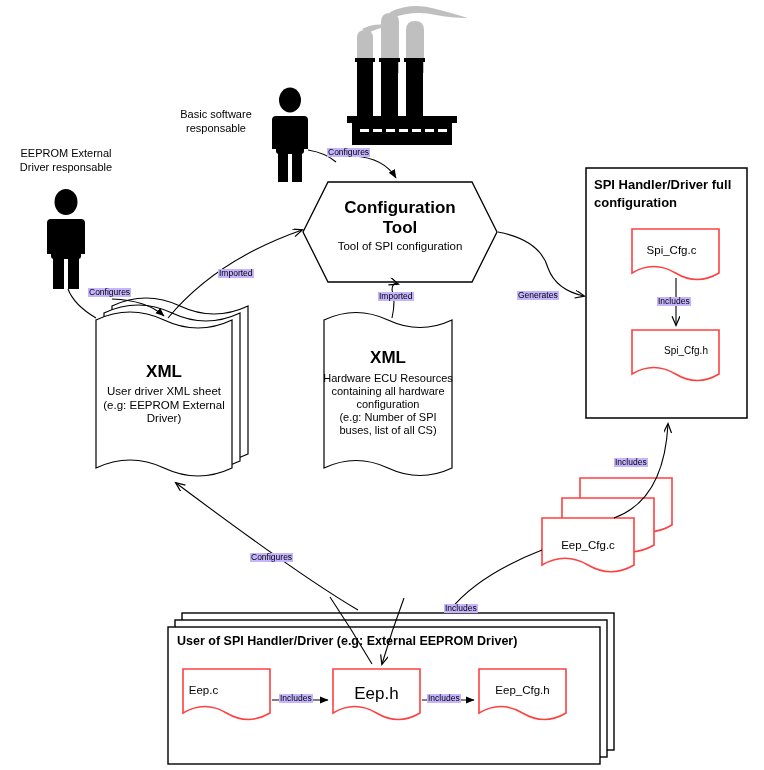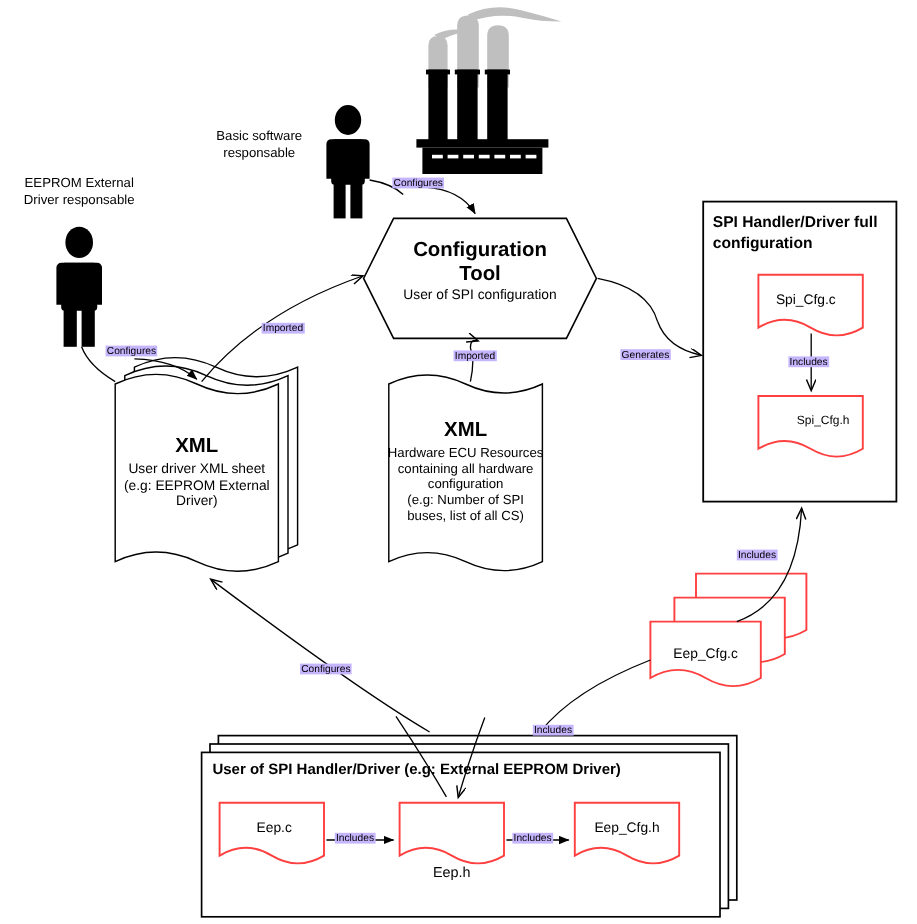--- a/index.html
+++ b/index.html
@@ -164,21 +164,21 @@
   </div>
   <div class="actor-lbl" style="left:150px; top:108px; width:132px;">
     <span>Basic software<br>responsable</span>
   </div>
 
   <div class="txt ttl-bold" style="left:303px; top:198px; width:194px; font-size:17px;">
     <span>Configuration</span><br>
     <span>Tool</span>
   </div>
   <div class="txt" style="left:303px; top:240px; width:194px; font-size:11.5px;">
-    <span>User of SPI configuration</span>
+    <span>Tool of SPI configuration</span>
   </div>
 
   <div class="txt ttl-bold" style="left:96px; top:362px; width:136px; font-size:17px;">
     <span>XML</span>
   </div>
   <div class="txt" style="left:90px; top:385px; width:148px; font-size:11.5px;">
     <span>User driver XML sheet<br>(e.g: EEPROM External<br>Driver)</span>
   </div>
 
   <div class="txt ttl-bold" style="left:324px; top:348px; width:128px; font-size:17px;">
@@ -199,24 +199,24 @@
     <span>Spi_Cfg.h</span>
   </div>
 
   <div class="txt" style="left:542px; top:539px; width:92px; font-size:11.5px;">
     <span>Eep_Cfg.c</span>
   </div>
 
   <div class="boxttl" style="left:177px; top:634px; font-size:12.5px;">
     <span>User of SPI Handler/Driver (e.g: External EEPROM Driver)</span>
   </div>
-  <div class="txt" style="left:190px; top:684px; width:77px; font-size:11.5px;">
+  <div class="txt" style="left:165px; top:684px; width:77px; font-size:11.5px;">
     <span>Eep.c</span>
   </div>
-  <div class="txt" style="left:333px; top:684px; width:87px; font-size:12px;margin-top:36px;">
+  <div class="txt" style="left:333px; top:684px; width:87px; font-size:17px;">
     <span>Eep.h</span>
   </div>
   <div class="txt" style="left:479px; top:684px; width:87px; font-size:11.5px;">
     <span>Eep_Cfg.h</span>
   </div>
 
   <div class="edge-lbl" style="left:88px; top:288px;"><span>Configures</span></div>
   <div class="edge-lbl" style="left:327px; top:148px;"><span>Configures</span></div>
   <div class="edge-lbl" style="left:218px; top:269px;"><span>Imported</span></div>
   <div class="edge-lbl" style="left:378px; top:292px;"><span>Imported</span></div>

